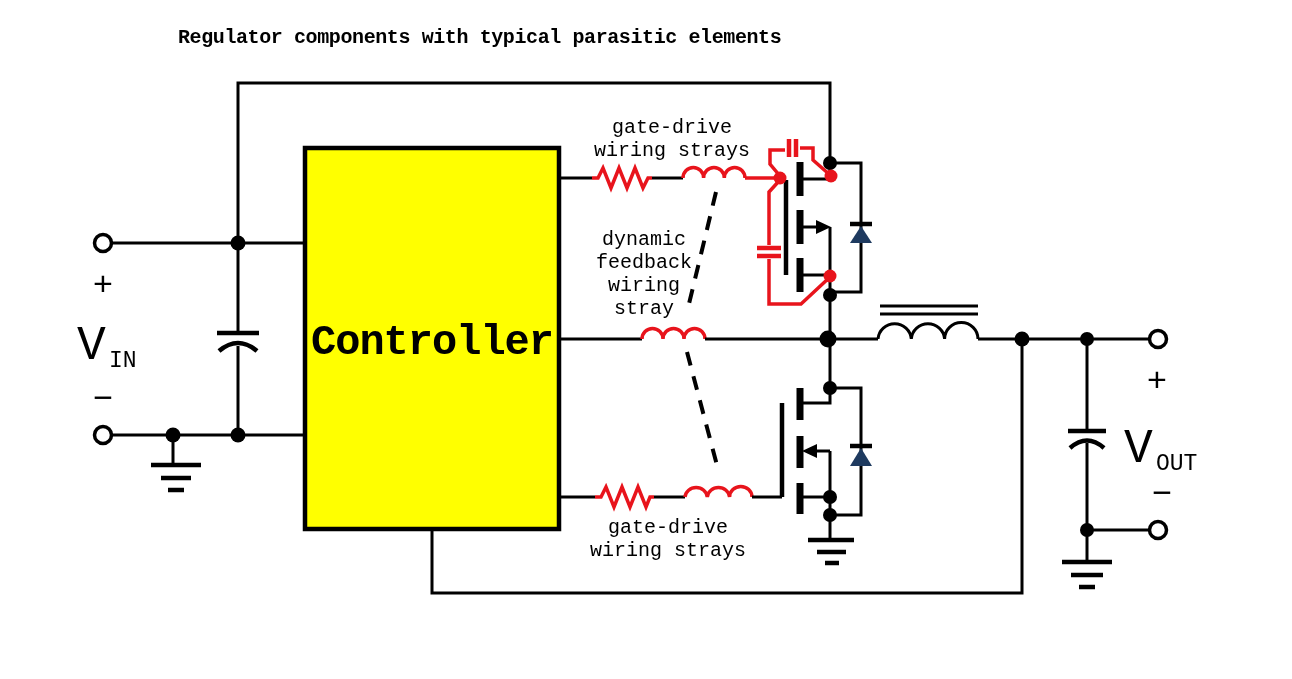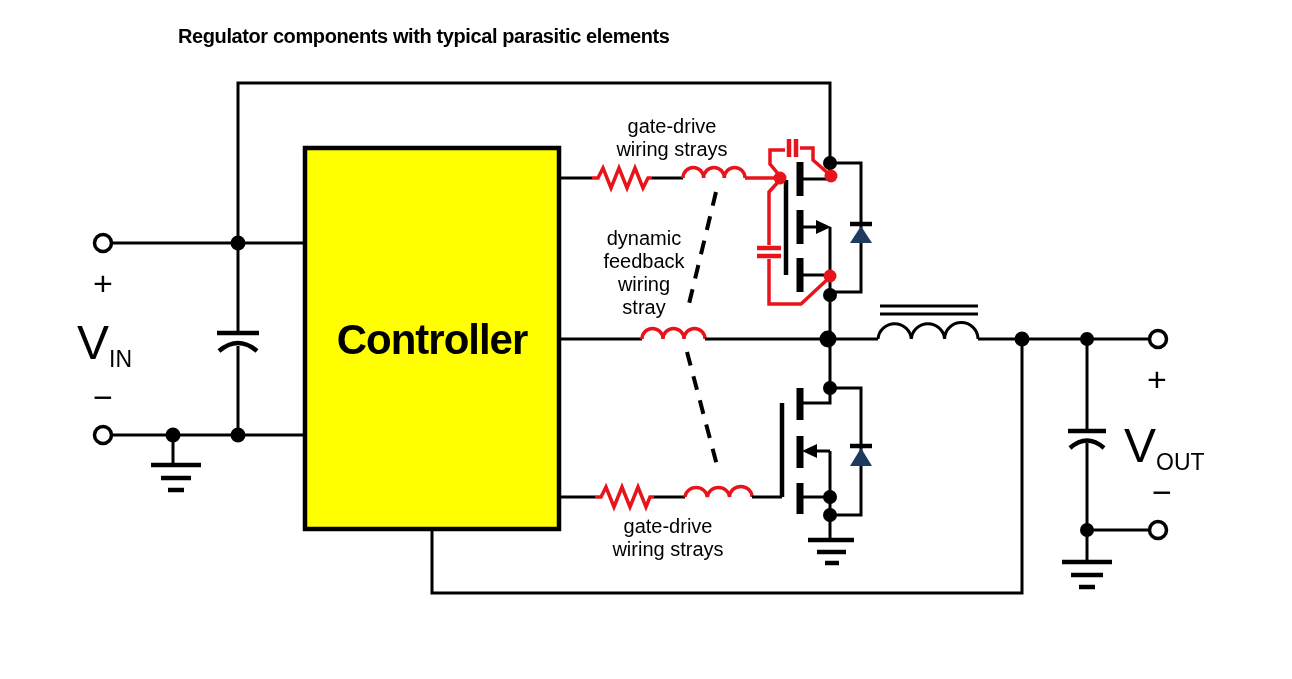--- a/index.html
+++ b/index.html
@@ -1,17 +1,17 @@
 <!DOCTYPE html>
 <html><head>
 <meta charset="utf-8">
 <style>
   html,body { margin:0; padding:0; background:#ffffff; }
   .stage { position:relative; width:1292px; height:679px; background:#fff; overflow:hidden;
-           font-family:Liberation Sans, sans-serif; }
+           font-family:Liberation Mono, monospace; }
   svg { display:block; }
   
   .w   { stroke:#000; stroke-width:3;   fill:none; }
   .w4  { stroke:#000; stroke-width:4.5; fill:none; }
   .ch  { stroke:#000; stroke-width:7;   fill:none; }
   .r   { stroke:#e8141c; stroke-width:3.5; fill:none; }
   .r4  { stroke:#e8141c; stroke-width:4.5; fill:none; }
   .dash{ stroke:#000; stroke-width:4; fill:none; stroke-dasharray:14 11; }
   .dot { fill:#000; stroke:none; }
   .rdot{ fill:#e8141c; stroke:none; }

